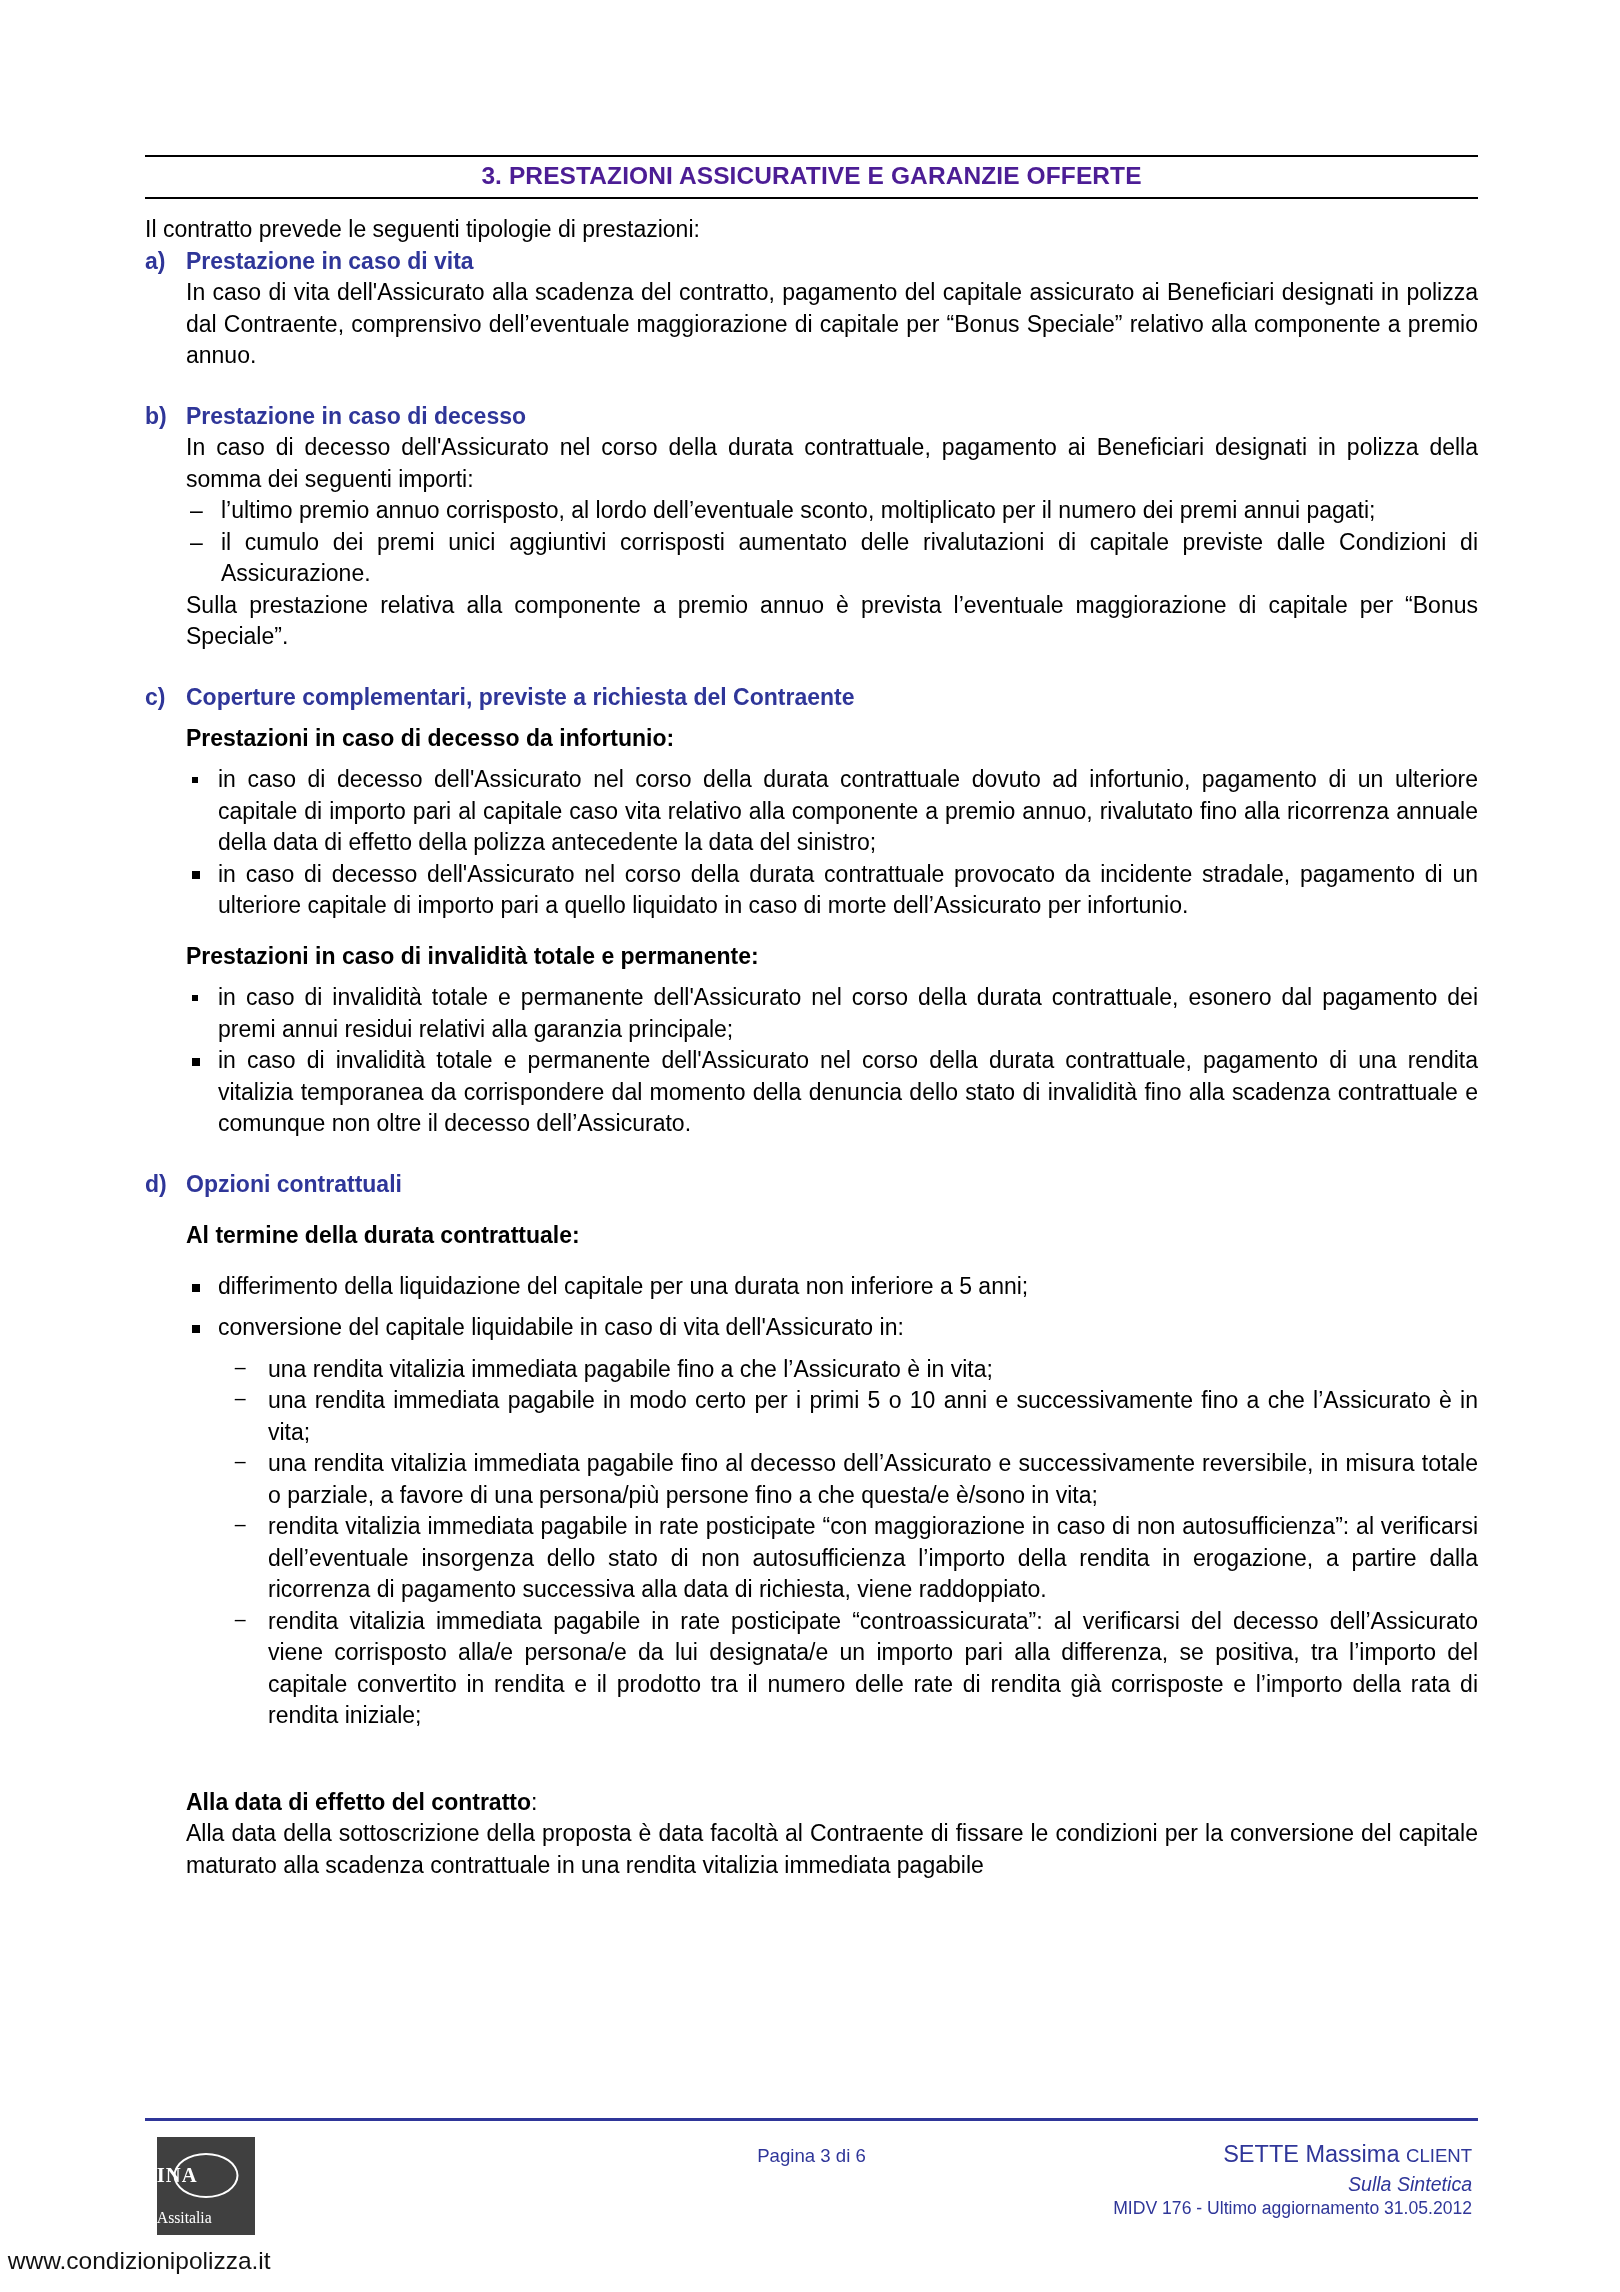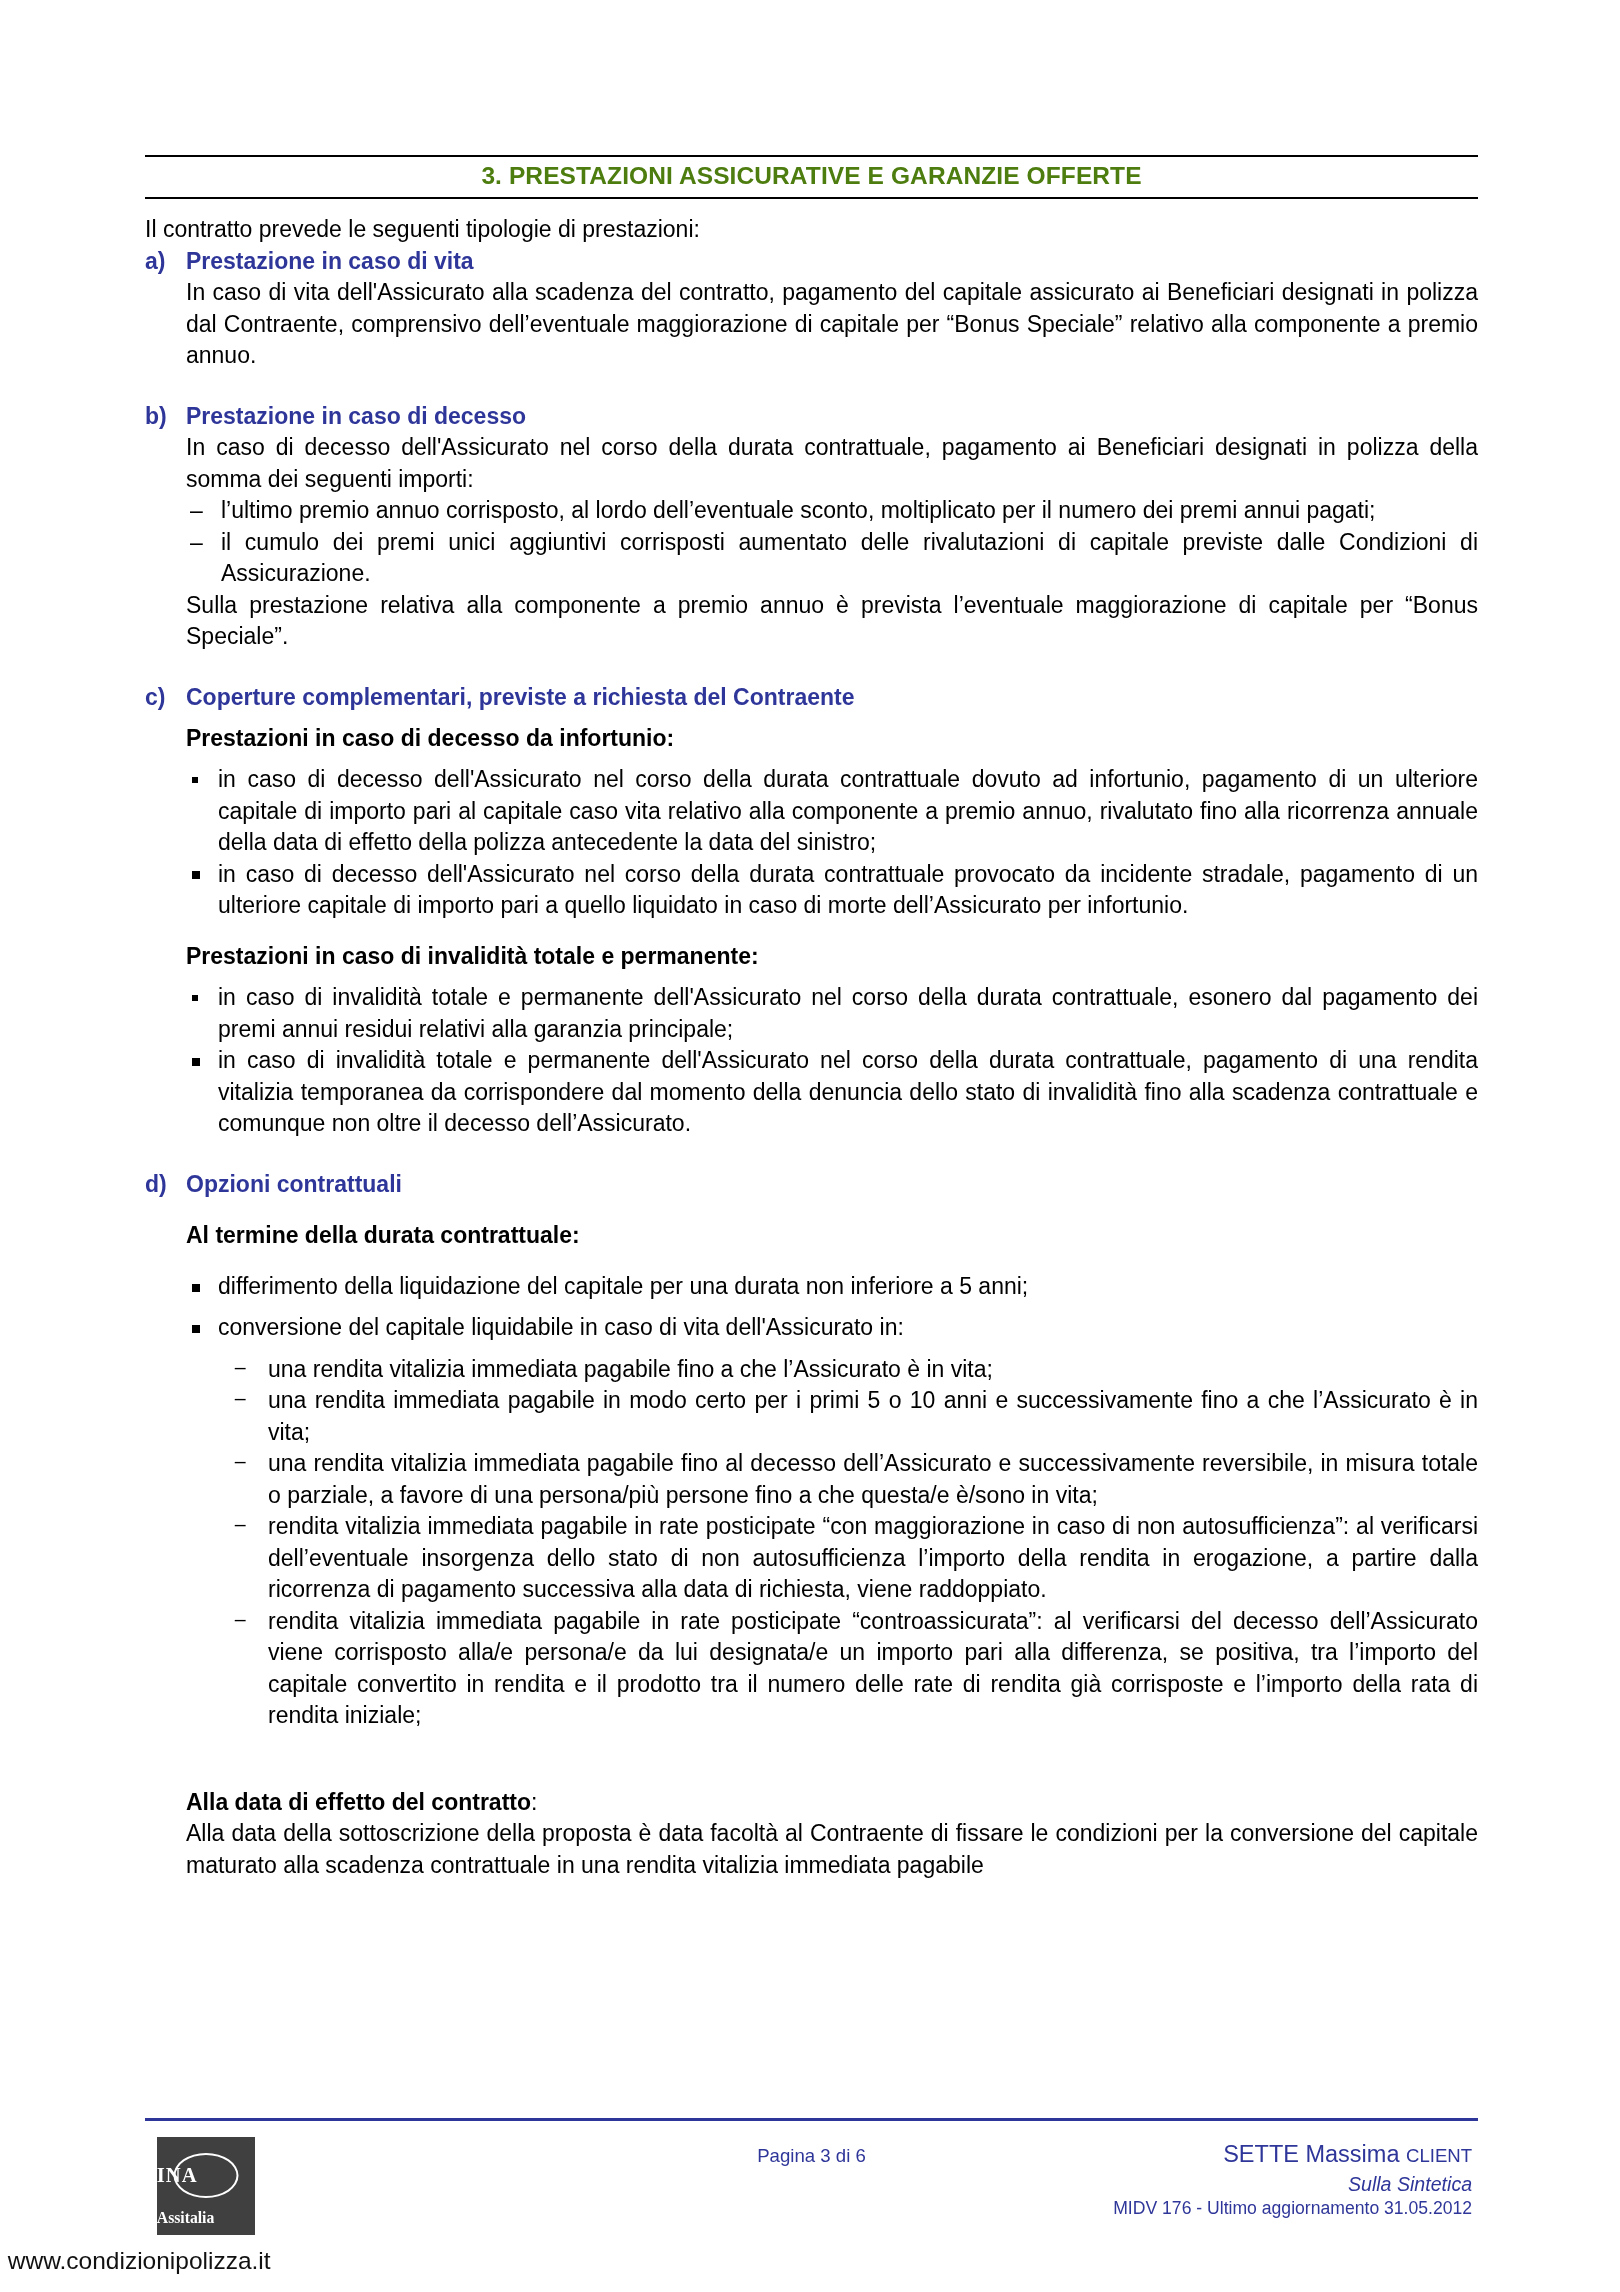--- a/index.html
+++ b/index.html
@@ -23,21 +23,21 @@
     position: absolute;
     left: 145px;
     top: 155px;
     width: 1333px;
     border-top: 2.9px solid #000000;
     border-bottom: 2.9px solid #000000;
     padding: 4.9px 0 6.9px 0;
     text-align: center;
   }
   .section-banner .title {
-    color: #4d7c0f;
+    color: #4c1d95;
     font-weight: bold;
     font-size: 24.5px;
     letter-spacing: 0.1px;
   }
 
   
   .content {
     position: absolute;
     left: 145px;
     top: 214px;
@@ -195,21 +195,21 @@
     font-size: 20.6px;
     font-weight: bold;
     letter-spacing: 1px;
   }
   .logo .assitalia {
     position: absolute;
     left: 0;
     right: 16px;
     bottom: 7.8px;
     font-size: 15.7px;
-    font-weight: bold;
+    font-weight: normal;
   }
   .footer-center {
     position: absolute;
     left: 0;
     right: 0;
     top: 13.7px;
     text-align: center;
     color: #2f3699;
     font-size: 18.6px;
   }

